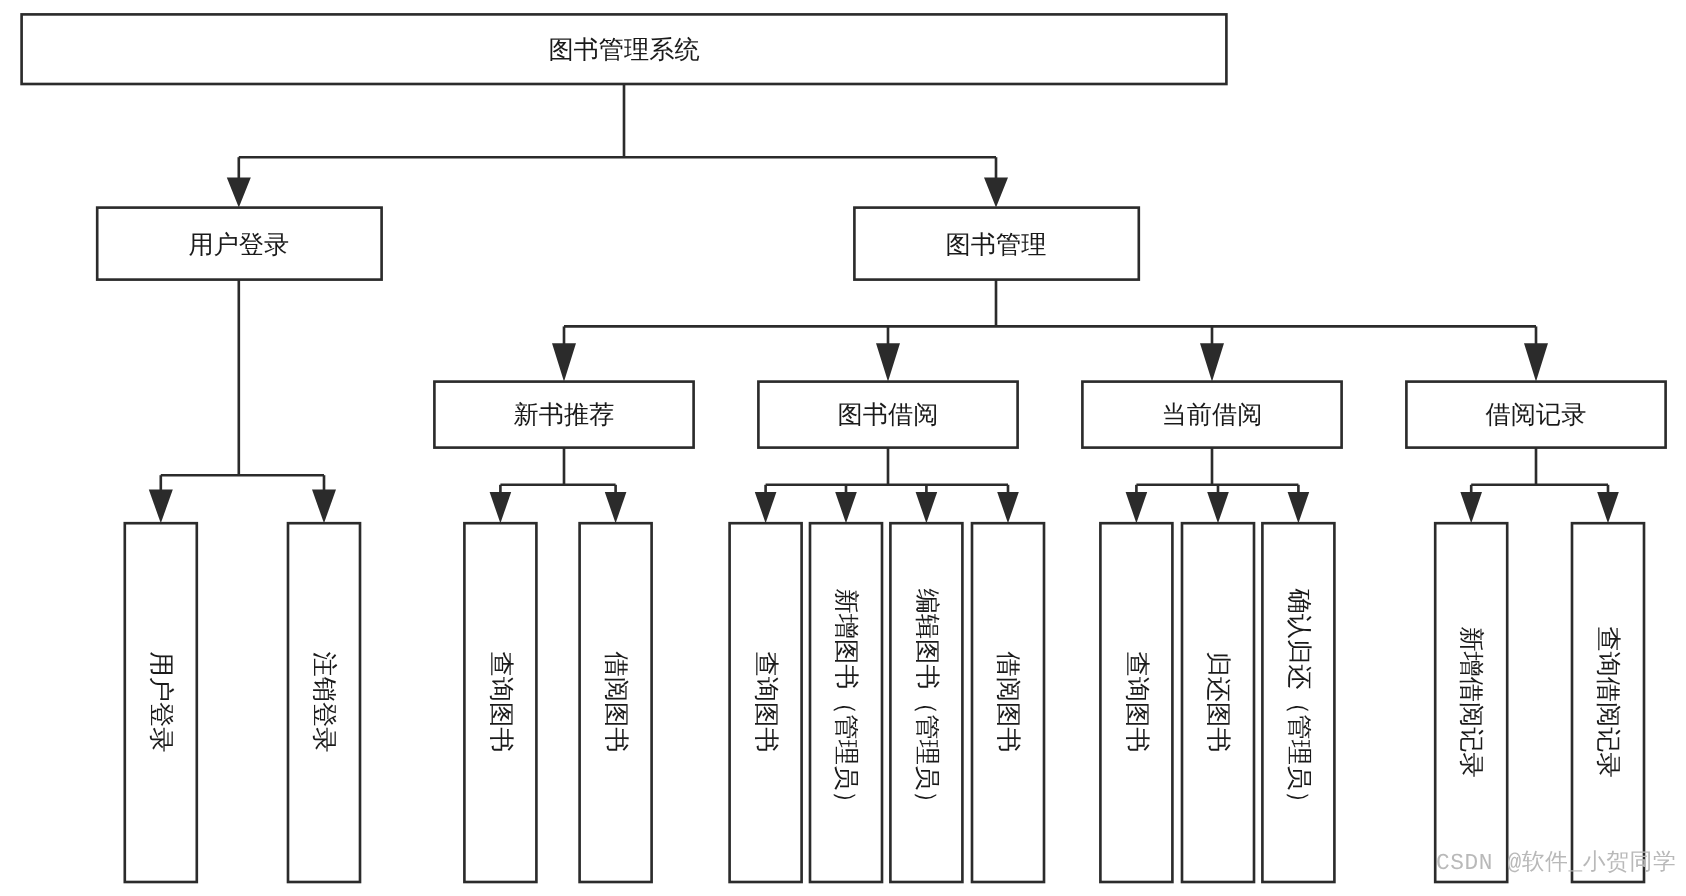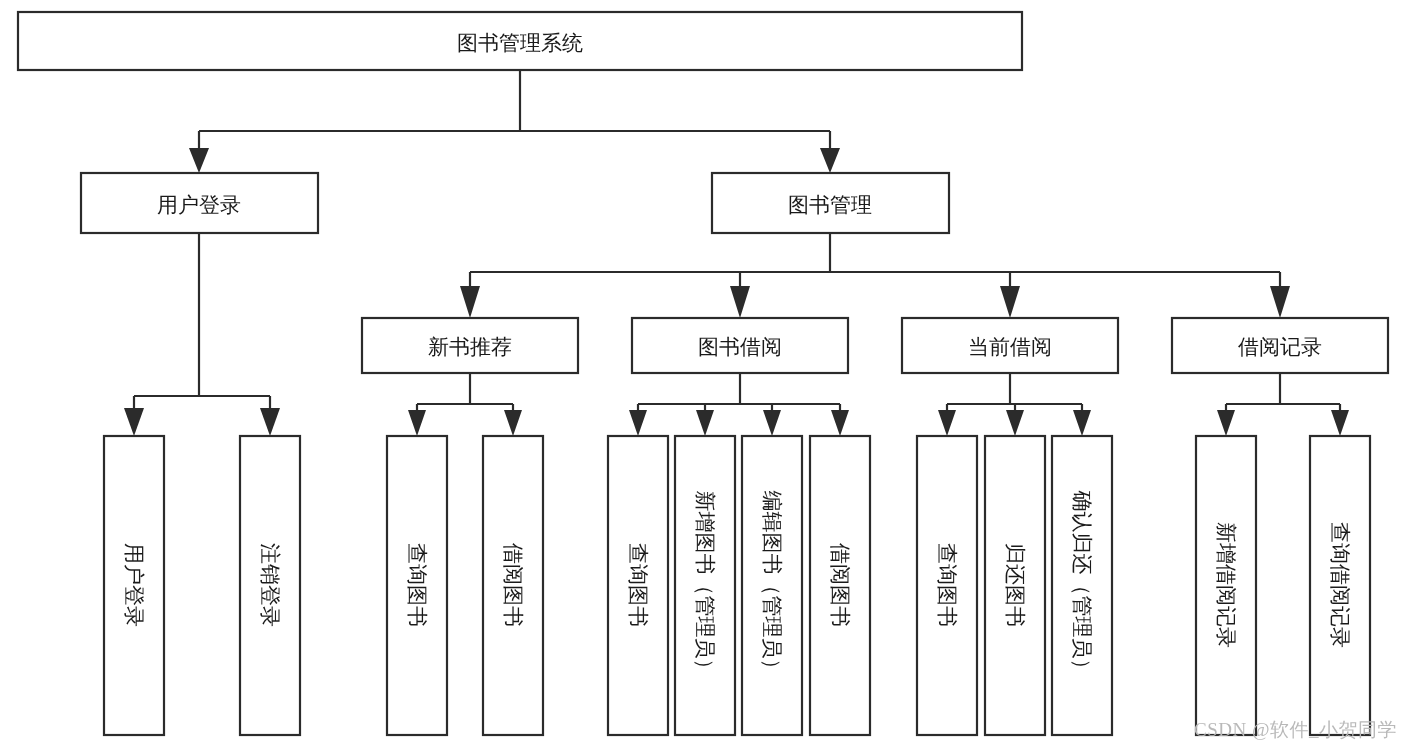--- a/index.html
+++ b/index.html
@@ -50,22 +50,22 @@
   .node-label-v {
     font-family: "Liberation Sans", "DejaVu Sans", sans-serif;
     font-size: 21px;
     fill: #1a1a1a;
     text-anchor: middle;
     dominant-baseline: central;
   }
   .watermark-text {
     position: absolute;
     right: 8px;
-    bottom: 4px;
-    font-family: Liberation Serif, serif;
+    bottom: 16px;
+    font-family: Liberation Mono, monospace;
     font-size: 19px;
     color: #b9b9b9;
     white-space: nowrap;
     letter-spacing: 0.5px;
     user-select: none;
   }
 </style>
 </head>
 <body>
 

